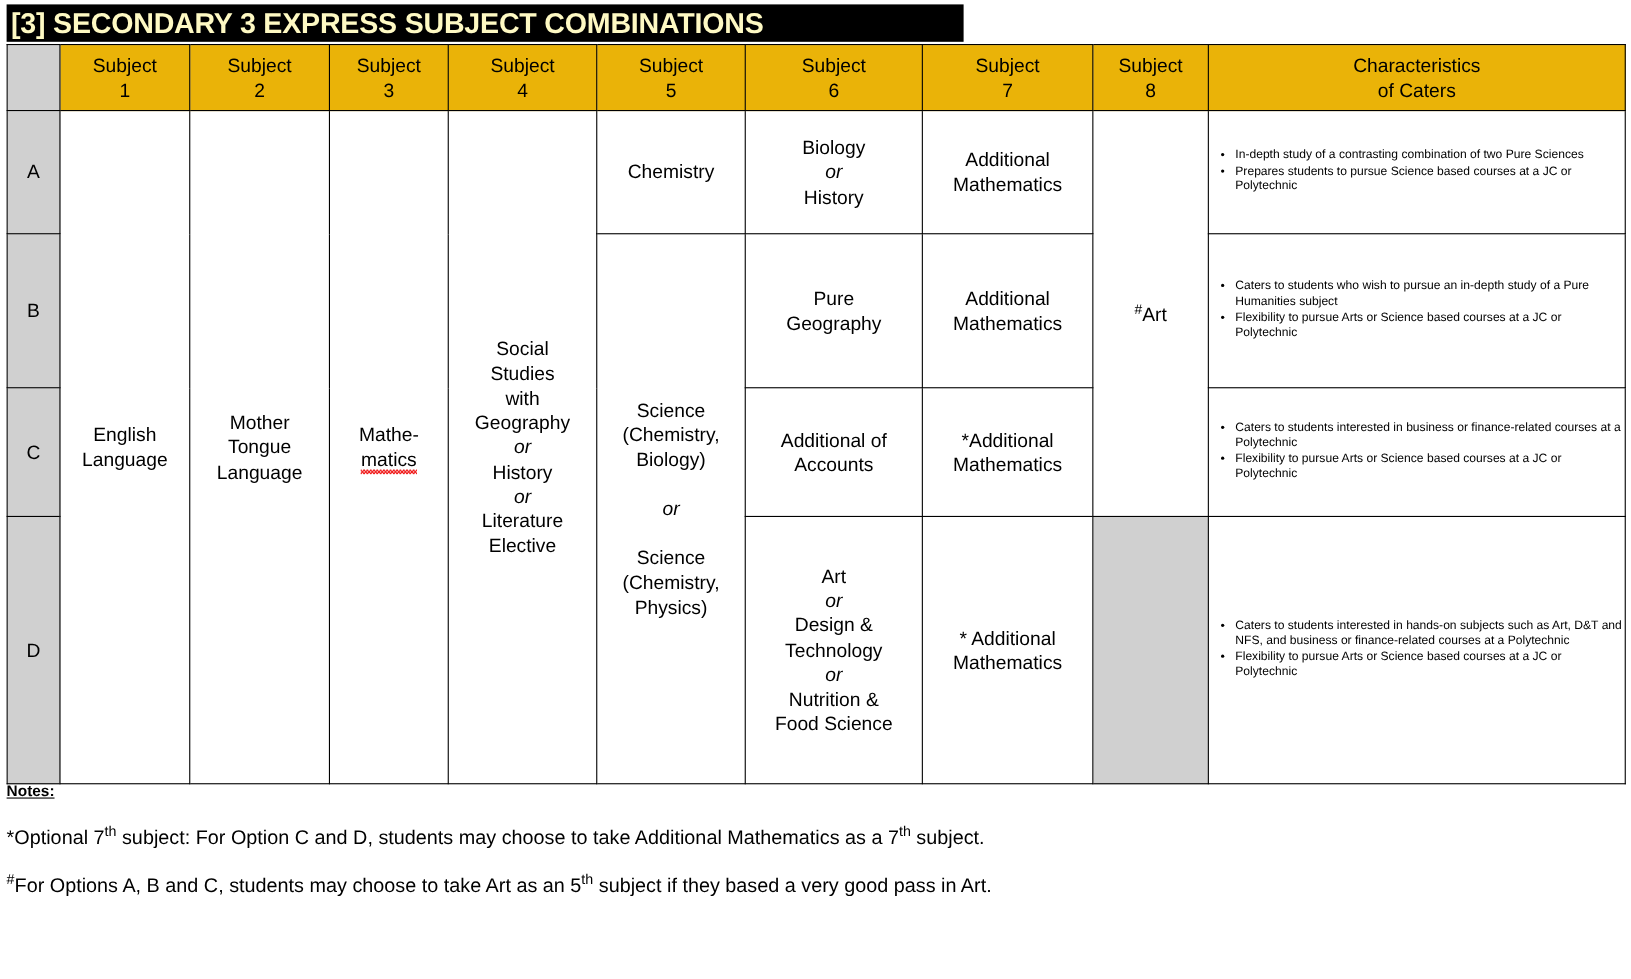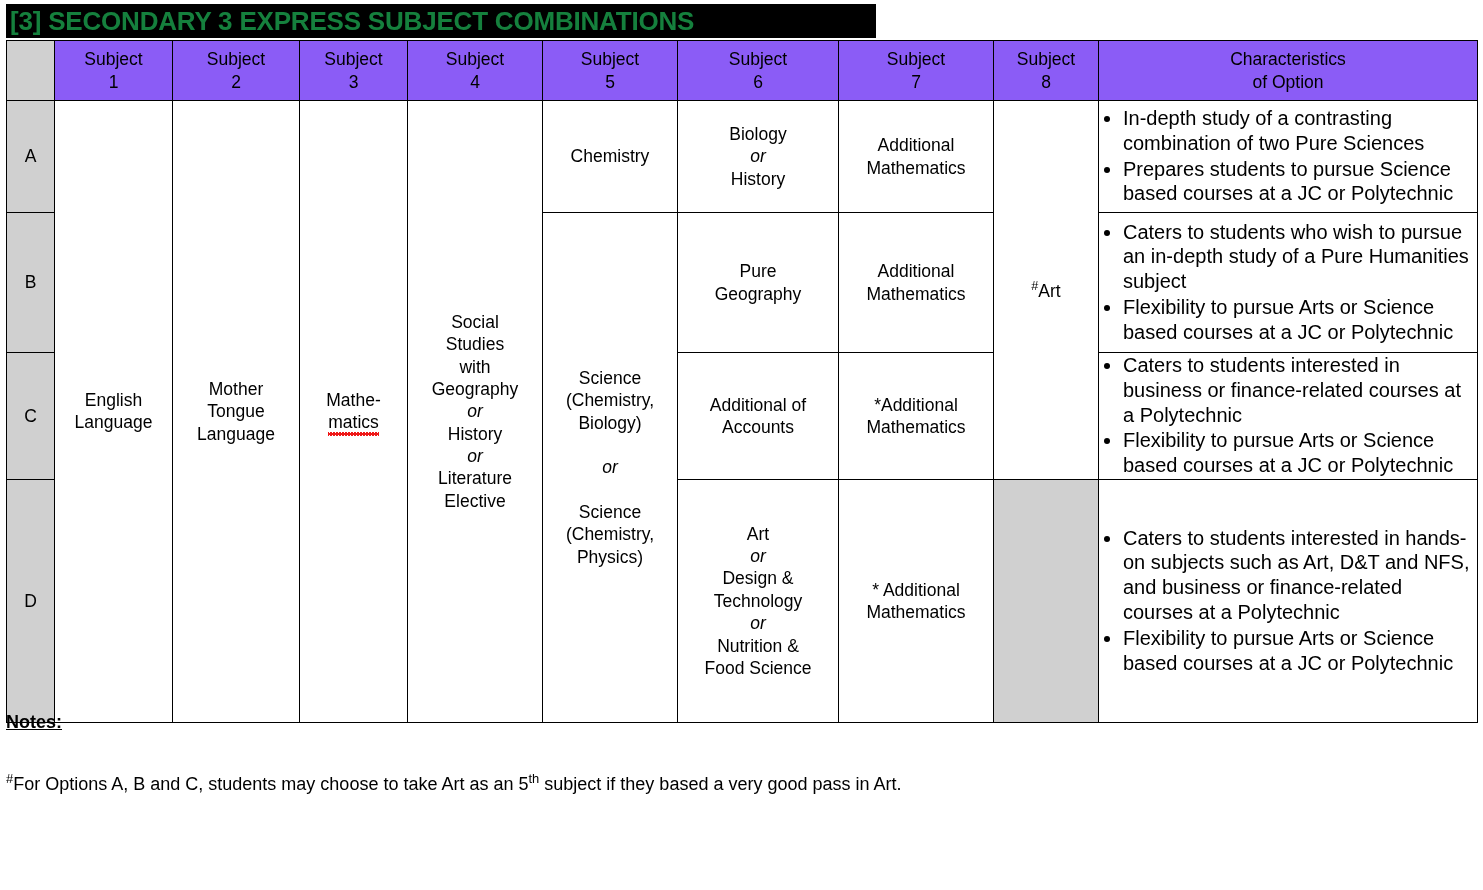--- a/index.html
+++ b/index.html
@@ -14,21 +14,21 @@
     overflow: hidden;
   }
   .page { width: 1483px; height: 890px; position: relative; }
 
   
   .title-bar {
     position: absolute;
     left: 6px; top: 4px;
     width: 870px; height: 34px;
     background: #000000;
-    color: #15803d;
+    color: #fef9c3;
     font-weight: bold;
     font-size: 26px;
     line-height: 34px;
     letter-spacing: -0.2px;
     padding-left: 4px;
     white-space: nowrap;
     overflow: hidden;
   }
 
   
@@ -42,21 +42,21 @@
   .tbl td, .tbl th {
     border: 1px solid #000;
     padding: 0;
     vertical-align: middle;
     font-weight: normal;
     font-size: 17.5px;
     line-height: 1.28;
     text-align: center;
   }
   thead th {
-    background: #8b5cf6;
+    background: #eab308;
     font-weight: bold;
     font-size: 17.5px;
     height: 60px;
     line-height: 1.35;
   }
   .hdr-blank { width: 48px; }
   .c1 { width: 118px; }
   .c2 { width: 127px; }
   .c3 { width: 108px; }
   .c4 { width: 135px; }
@@ -82,21 +82,21 @@
     text-align: left;
     vertical-align: top;
     padding: 5px 8px 5px 10px;
   }
   .chars ul {
     margin: 0;
     padding-left: 24px;
     list-style-type: disc;
   }
   .chars li {
-    font-size: 20px;
+    font-size: 11px;
     line-height: 1.24;
     margin: 0 0 1px 0;
     text-align: left;
   }
 
   .rowA { height: 112px; }
   .rowB { height: 140px; }
   .rowC { height: 117px; }
   .rowD { height: 243px; }
 
@@ -124,21 +124,21 @@
   .notes {
     position: absolute;
     left: 6px; top: 710px;
     width: 1470px;
     font-size: 18px;
     line-height: 1.42;
   }
   .notes-title {
     font-weight: bold;
     text-decoration: underline;
-    font-size: 18px;
+    font-size: 14px;
     display: block;
   }
   .note-line { display: block; }
   .note-bold { font-weight: bold; display: block; }
   .note-gap { height: 17px; }
 </style>
 </head>
 <body>
 
 <div class="page">
@@ -188,21 +188,21 @@
         <th>
           <span>Subject</span><br>
           <span>7</span>
         </th>
         <th>
           <span>Subject</span><br>
           <span>8</span>
         </th>
         <th>
           <span>Characteristics</span><br>
-          <span>of Option</span>
+          <span>of Caters</span>
         </th>
       </tr>
     </thead>
     <tbody>
 
       <tr class="rowA">
         <td class="optlabel">A</td>
 
         <td rowspan="4" class="cell-txt">
           <span>English</span><br>
@@ -336,17 +336,18 @@
           </ul>
         </td>
       </tr>
 
     </tbody>
   </table>
 
   <div class="notes">
     <span class="notes-title">Notes:</span>
     <div class="note-gap"></div>
+    <span class="note-line"><span>*Optional 7</span><span class="sup">th</span><span> subject: For Option C and D, students may choose to take Additional Mathematics as a 7</span><span class="sup">th</span><span> subject.</span></span>
     <div class="note-gap"></div>
     <span class="note-line"><span class="sup">#</span><span>For Options A, B and C, students may choose to take Art as an 5</span><span class="sup">th</span><span> subject if they based a very good pass in Art.</span></span>
   </div>
 
 </div>
 
 </body></html>

